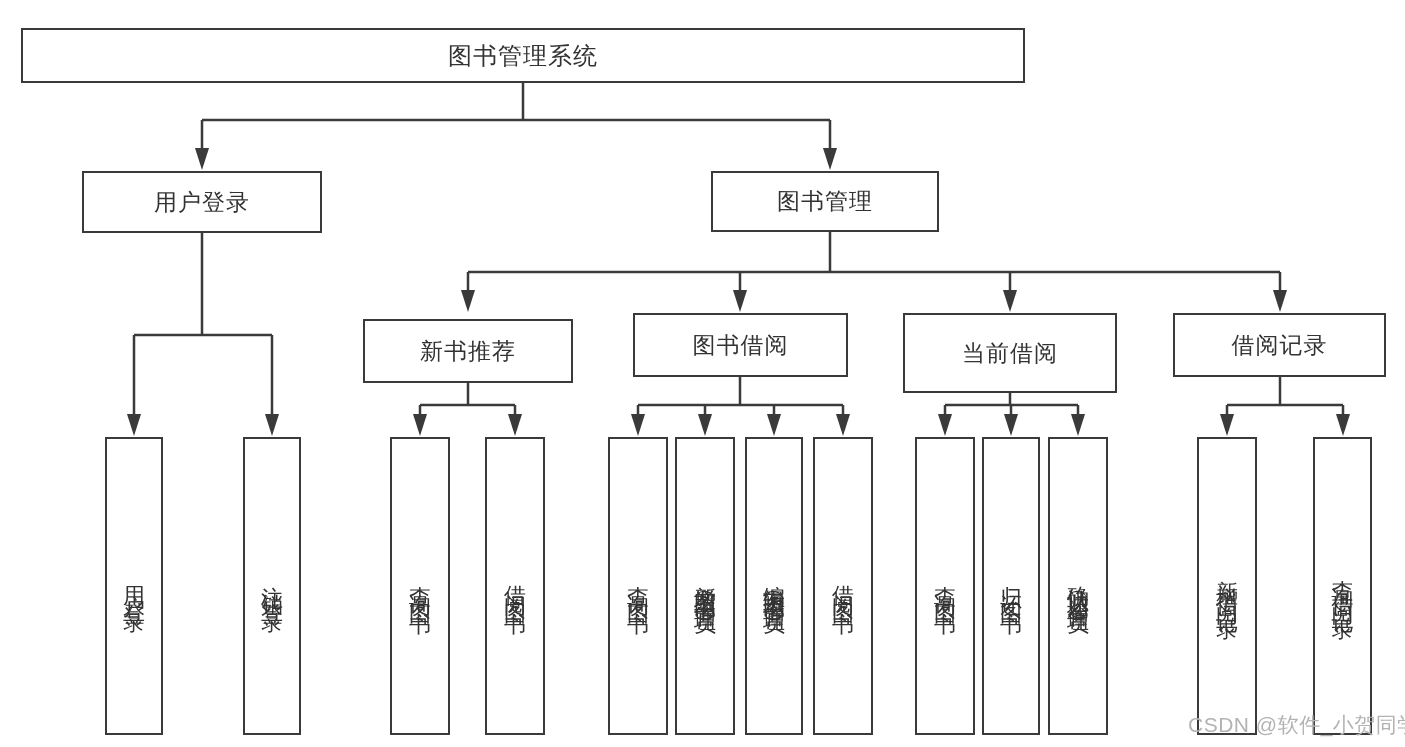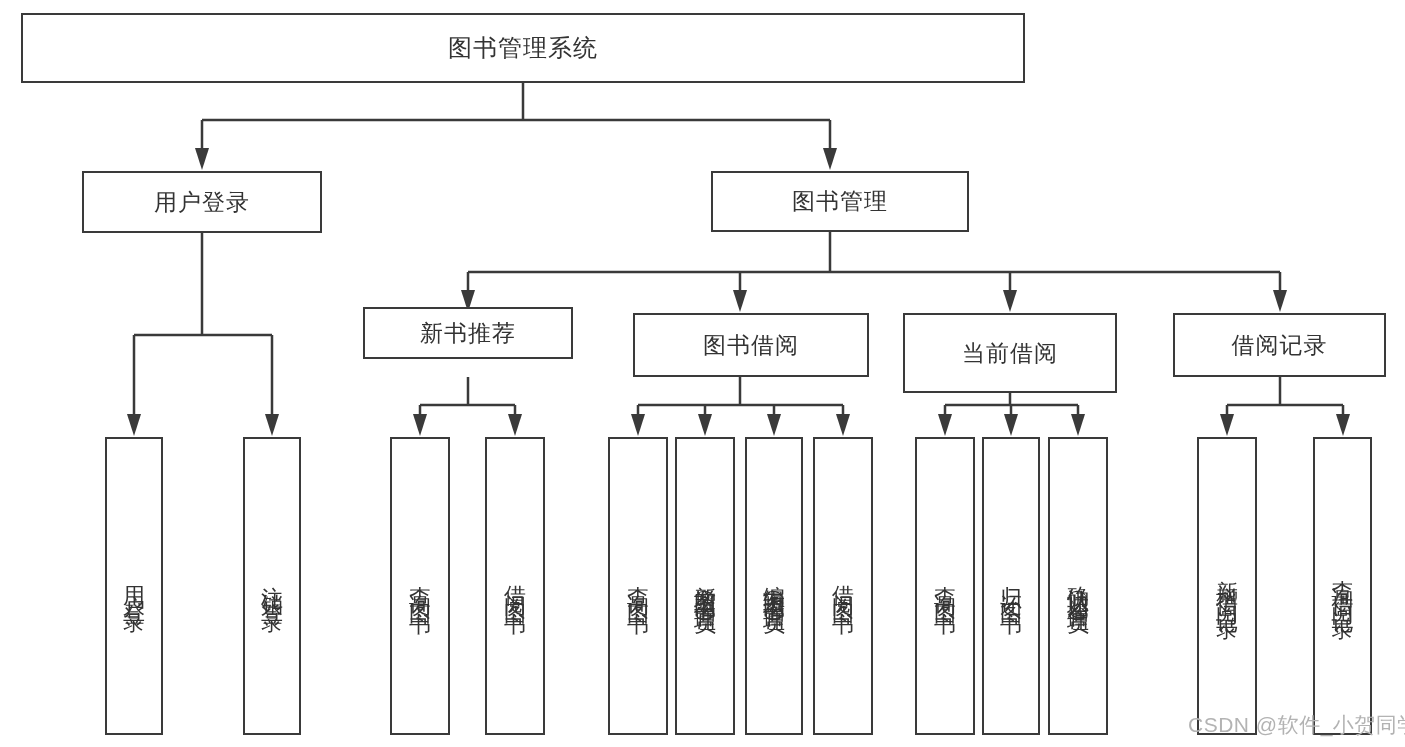--- a/index.html
+++ b/index.html
@@ -91,35 +91,35 @@
       <polygon class="arrow" points="1004,414 1018,414 1011,436"></polygon>
       <polygon class="arrow" points="1071,414 1085,414 1078,436"></polygon>
     </g>
     <g>
       <path class="line" d="M1280 377 V405 M1227 405 H1343 M1227 405 V418 M1343 405 V418"></path>
       <polygon class="arrow" points="1220,414 1234,414 1227,436"></polygon>
       <polygon class="arrow" points="1336,414 1350,414 1343,436"></polygon>
     </g>
   </svg>
 
-  <div class="box" style="left:21px;top:13px;width:1004px;height:70px">
+  <div class="box" style="left:21px;top:28px;width:1004px;height:55px">
     <span class="hlabel root-label">图书管理系统</span>
   </div>
 
   <div class="box" style="left:82px;top:171px;width:240px;height:62px">
     <span class="hlabel">用户登录</span>
   </div>
-  <div class="box" style="left:711px;top:171px;width:258px;height:61px">
+  <div class="box" style="left:711px;top:171px;width:228px;height:61px">
     <span class="hlabel">图书管理</span>
   </div>
 
-  <div class="box" style="left:363px;top:307px;width:210px;height:52px">
+  <div class="box" style="left:363px;top:319px;width:210px;height:64px">
     <span class="hlabel">新书推荐</span>
   </div>
-  <div class="box" style="left:633px;top:313px;width:236px;height:64px">
+  <div class="box" style="left:633px;top:313px;width:215px;height:64px">
     <span class="hlabel">图书借阅</span>
   </div>
   <div class="box" style="left:903px;top:313px;width:214px;height:80px">
     <span class="hlabel">当前借阅</span>
   </div>
   <div class="box" style="left:1173px;top:313px;width:213px;height:64px">
     <span class="hlabel">借阅记录</span>
   </div>
 
   <div class="box" style="left:105px;top:437px;width:58px;height:298px">

